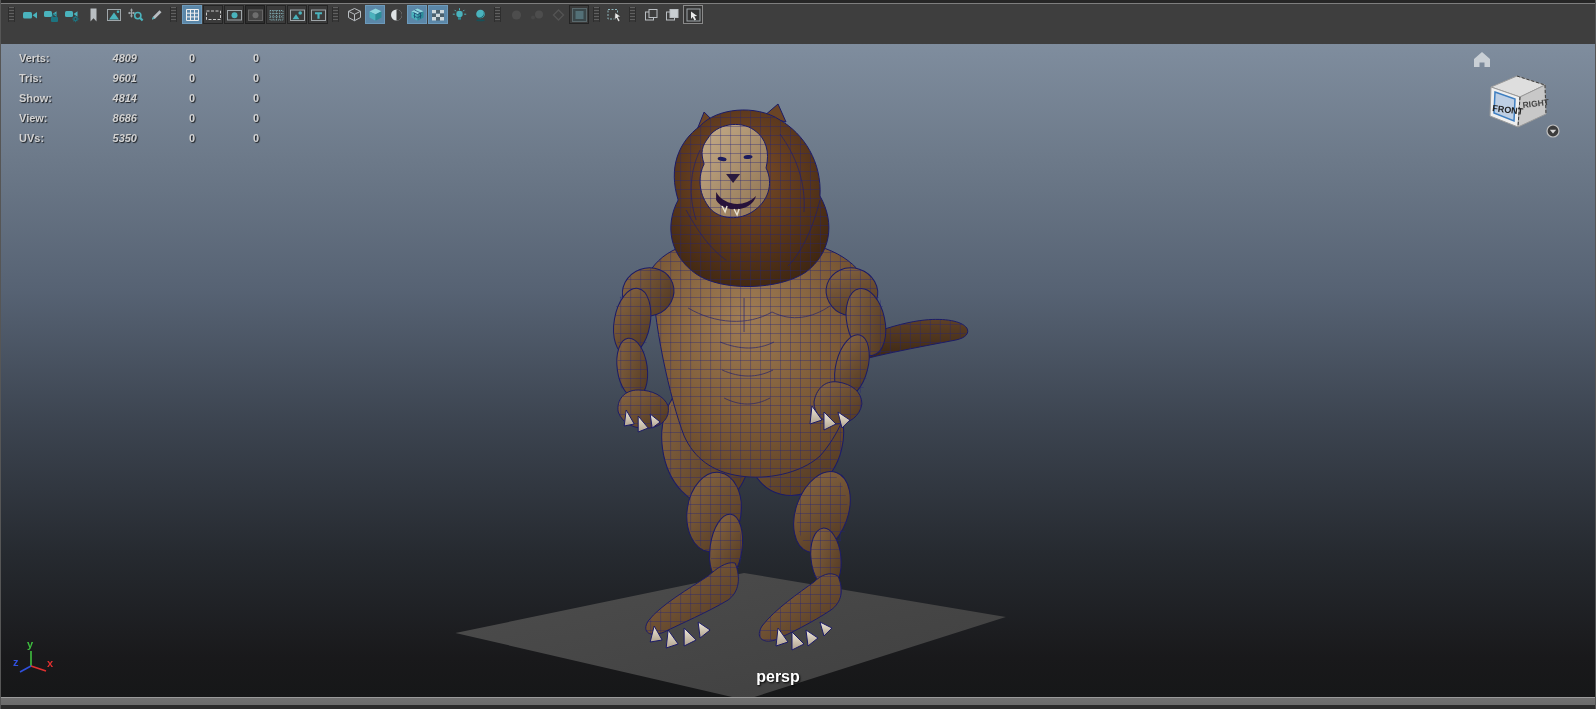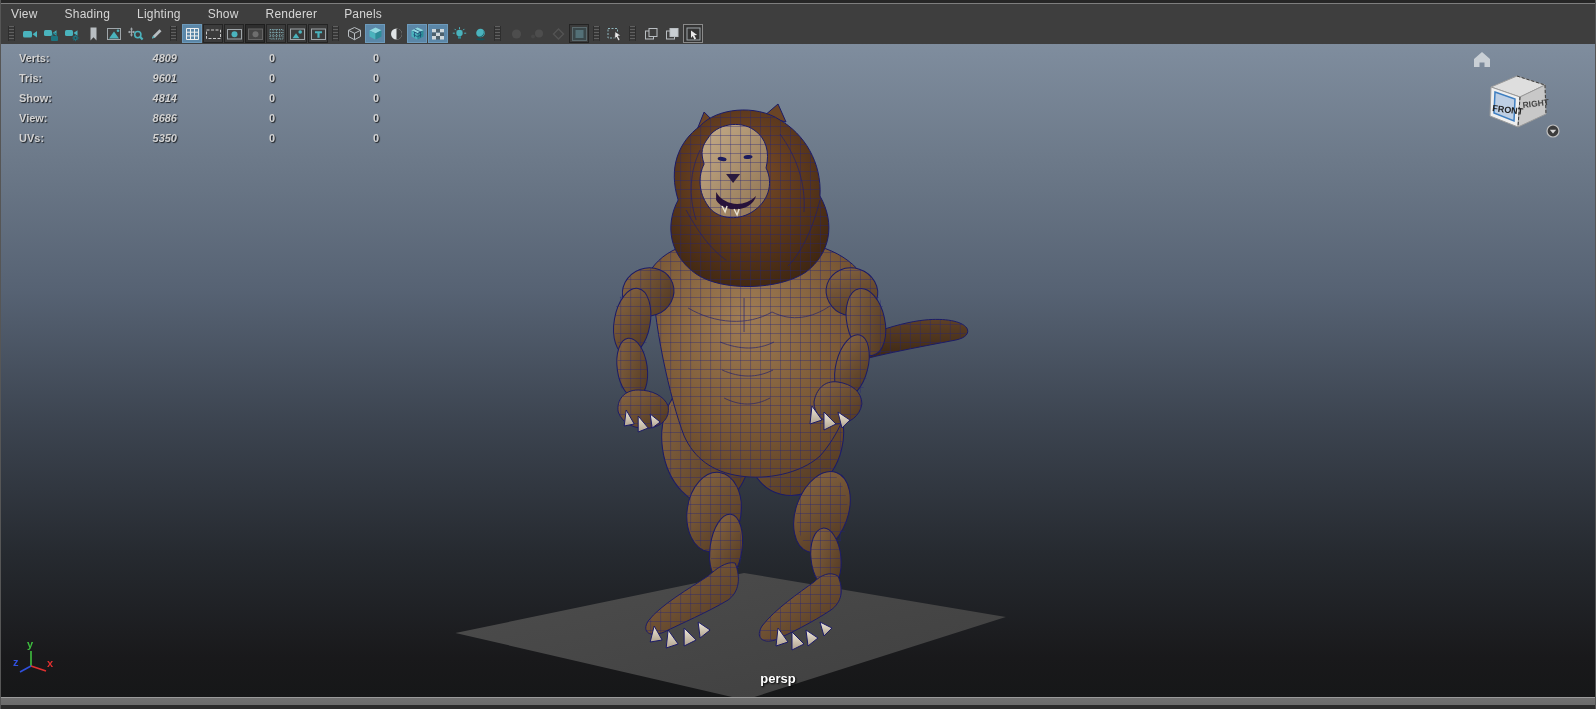--- a/index.html
+++ b/index.html
@@ -16,46 +16,38 @@
   .tbtn.boxbtn{background:#3b3b3b;border-color:#242424;}
   .tbtn.active{background:#5b87a8;border-color:#6d9abb;}
   .tbtn.pressed{background:#2e2e2e;border-color:#1e1e1e;}
   .tbtn.dim{opacity:.75;}
   .tbtn.litborder{border-color:#8a8a8a;background:#353535;}
   .viewport{position:absolute;top:44px;left:0;right:0;height:653px;overflow:hidden;cursor:default;
     background:linear-gradient(180deg,#7f8d9e 0%,#6c7989 18%,#566273 38%,#3c4450 58%,#262a30 78%,#19191b 94%,#161718 100%);}
   .scene{position:absolute;inset:0;width:100%;height:100%;}
   .hud{position:absolute;top:0;left:18px;padding-top:4px;font-size:11px;font-weight:bold;color:#d2d2d2;
     text-shadow:1px 1px 1px rgba(0,0,0,.75);}
-  .hud-row{display:flex;line-height:20px;gap:40px;}
+  .hud-row{display:flex;line-height:20px;}
   .hud-row .lab{width:80px;text-align:left;}
   .hud-row .v1{width:38px;text-align:right;font-style:italic;}
   .hud-row .v2{width:58px;text-align:right;}
   .hud-row .v3{width:64px;text-align:right;}
   .persp{position:absolute;bottom:11px;left:calc(50% - 60px);width:80px;text-align:center;
-    font-size:13px;font-weight:bold;color:#ffffff;text-shadow:1px 1px 2px #000;}
+    font-size:16px;font-weight:bold;color:#ffffff;text-shadow:1px 1px 2px #000;}
   .viewcube{position:absolute;top:0;right:0;}
   .axisind{position:absolute;left:0;bottom:0;}
   .bottomstrip{position:absolute;left:0;right:0;top:697px;height:12px;
     background:linear-gradient(180deg,#9b9b9b 0,#9b9b9b 1px,#707070 1px,#6b6b6b 8px,#2a2a2a 8px,#2a2a2a 12px);}
 </style>
 </head>
 <body>
 
 <div class="window">
   <div class="topline"></div>
 
-  <div class="menubar">
-    <span class="mitem">View</span>
-    <span class="mitem">Shading</span>
-    <span class="mitem">Lighting</span>
-    <span class="mitem">Show</span>
-    <span class="mitem">Renderer</span>
-    <span class="mitem">Panels</span>
-  </div>
 
   <div class="toolbar">
     <span class="grip"></span>
 
     <button class="tbtn" title="">
       <svg width="17" height="16">
           <rect x="1" y="5" width="9" height="6.5" rx="1.5" fill="#4ab3bd"></rect>
           <path d="M10.5 8.2 15 5v6.5l-4.5-3.2z" fill="#4ab3bd"></path>
         </svg>
     </button>

